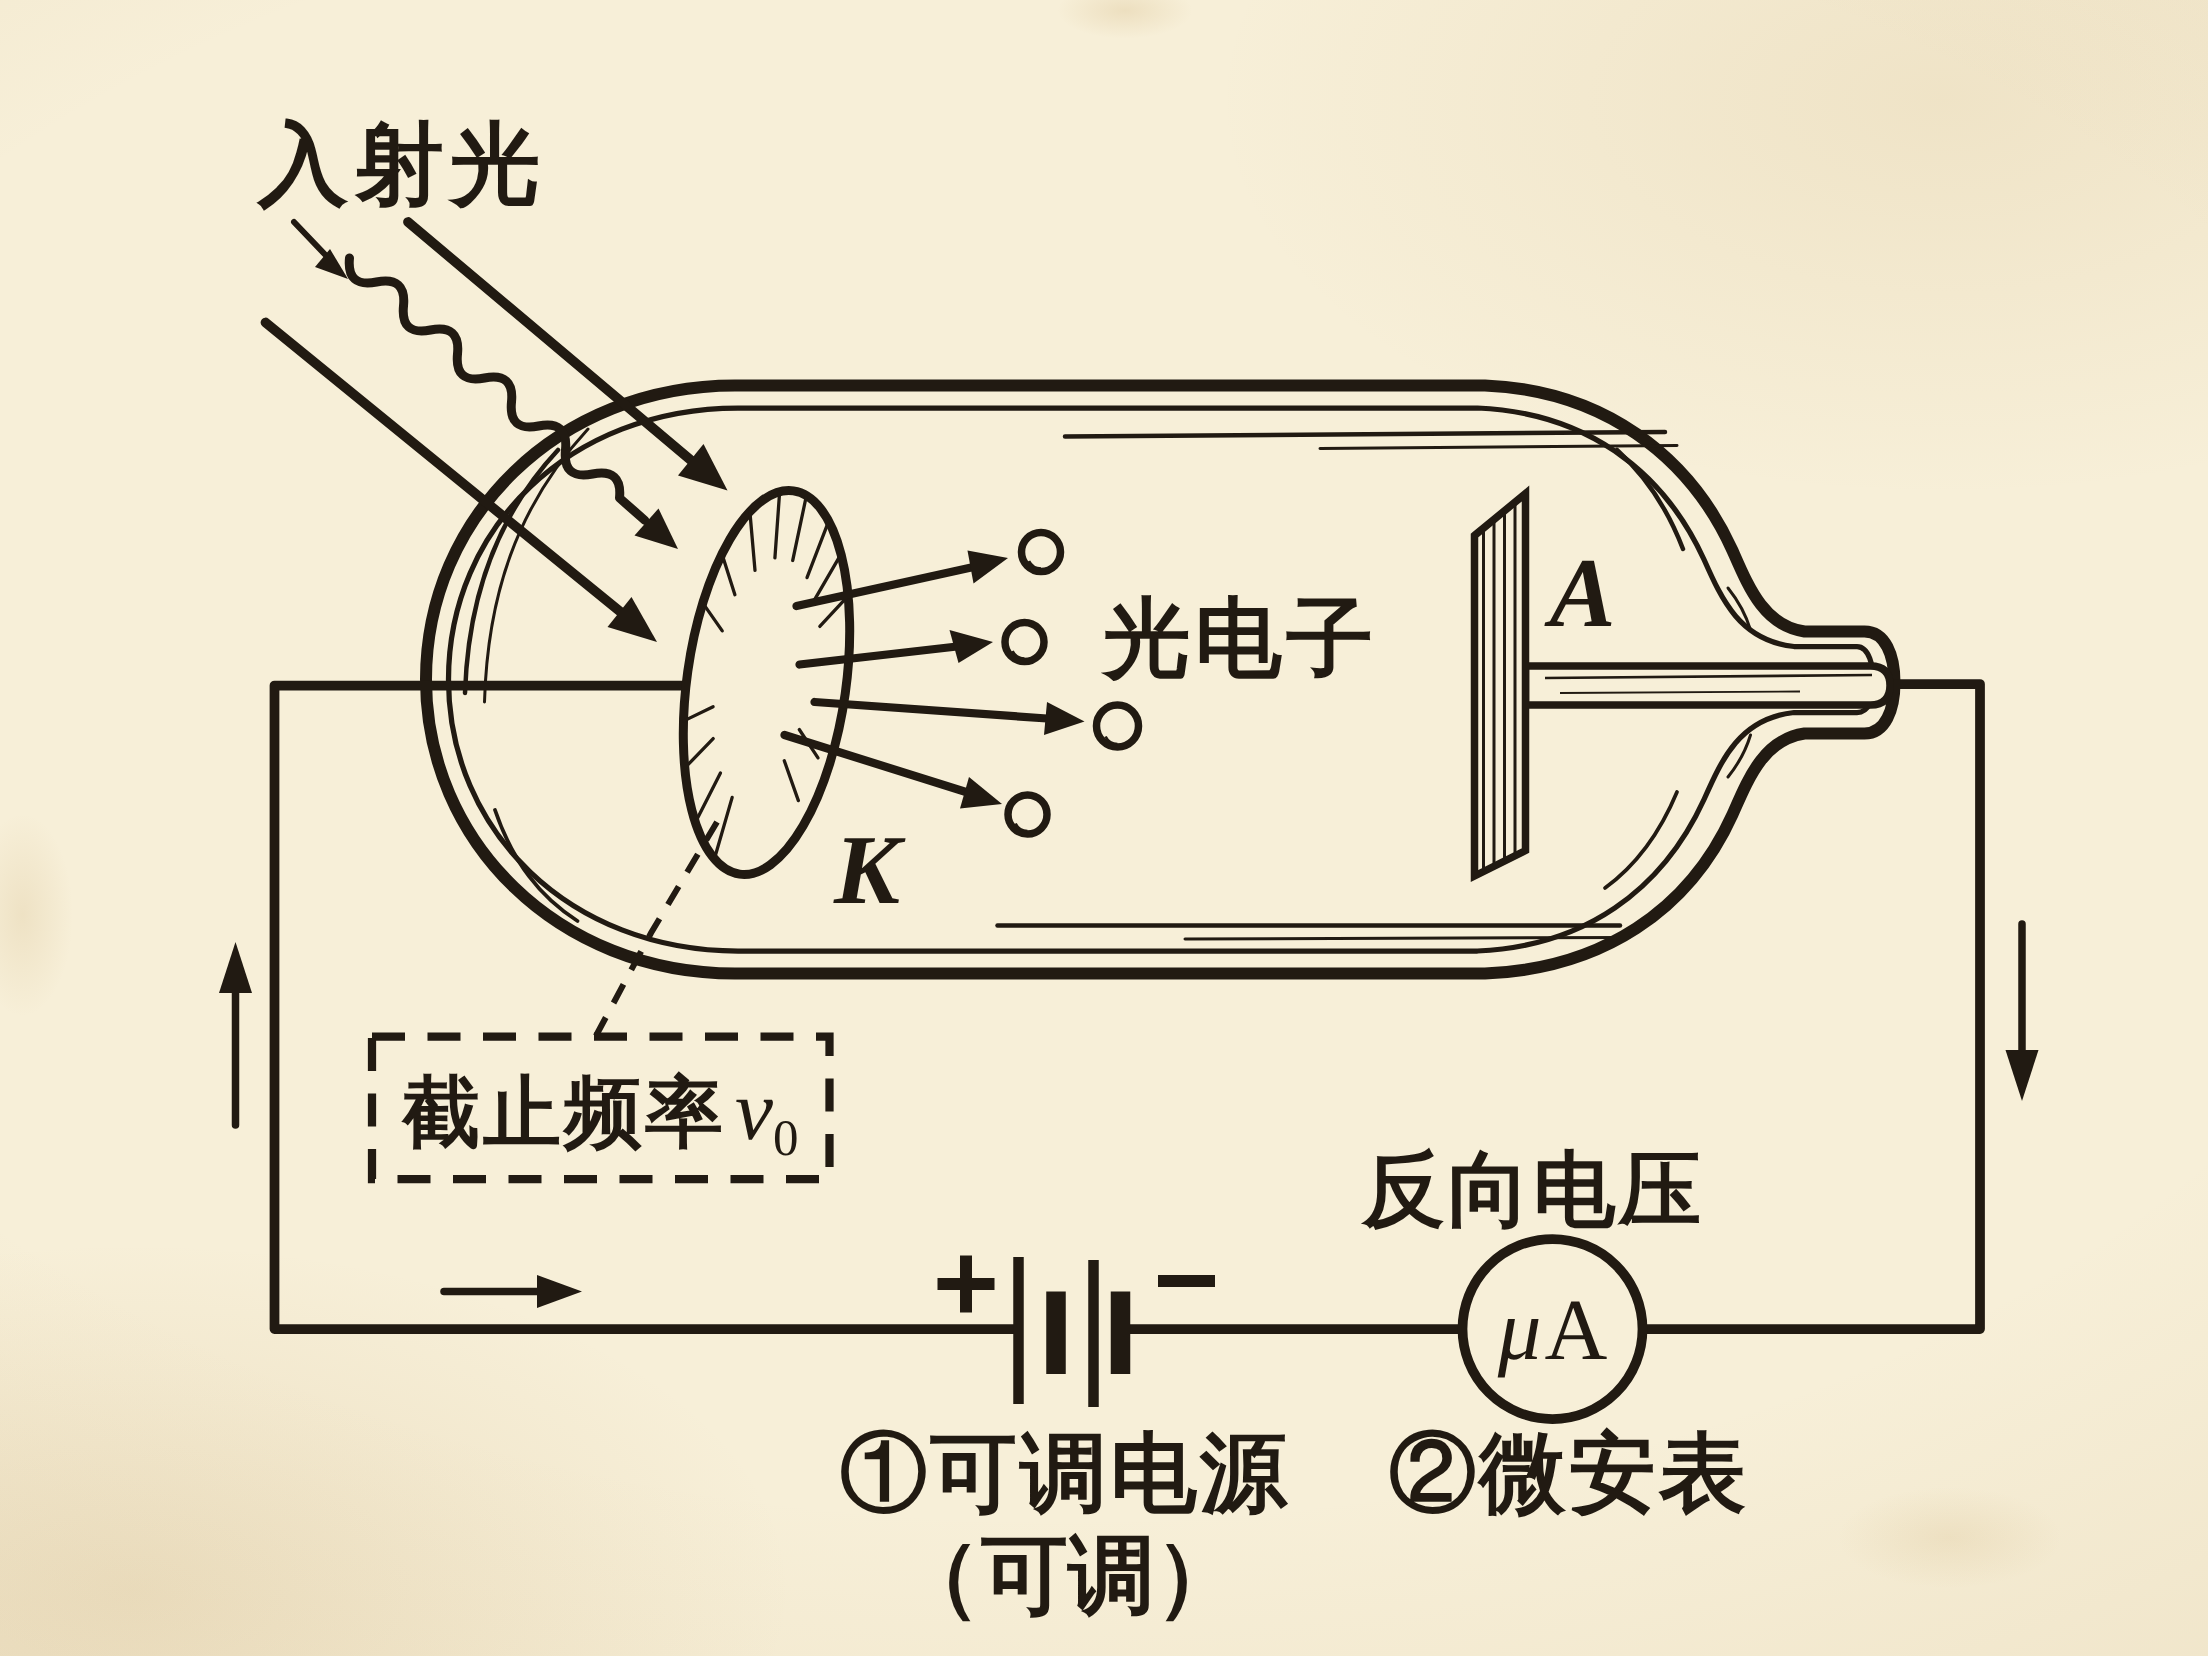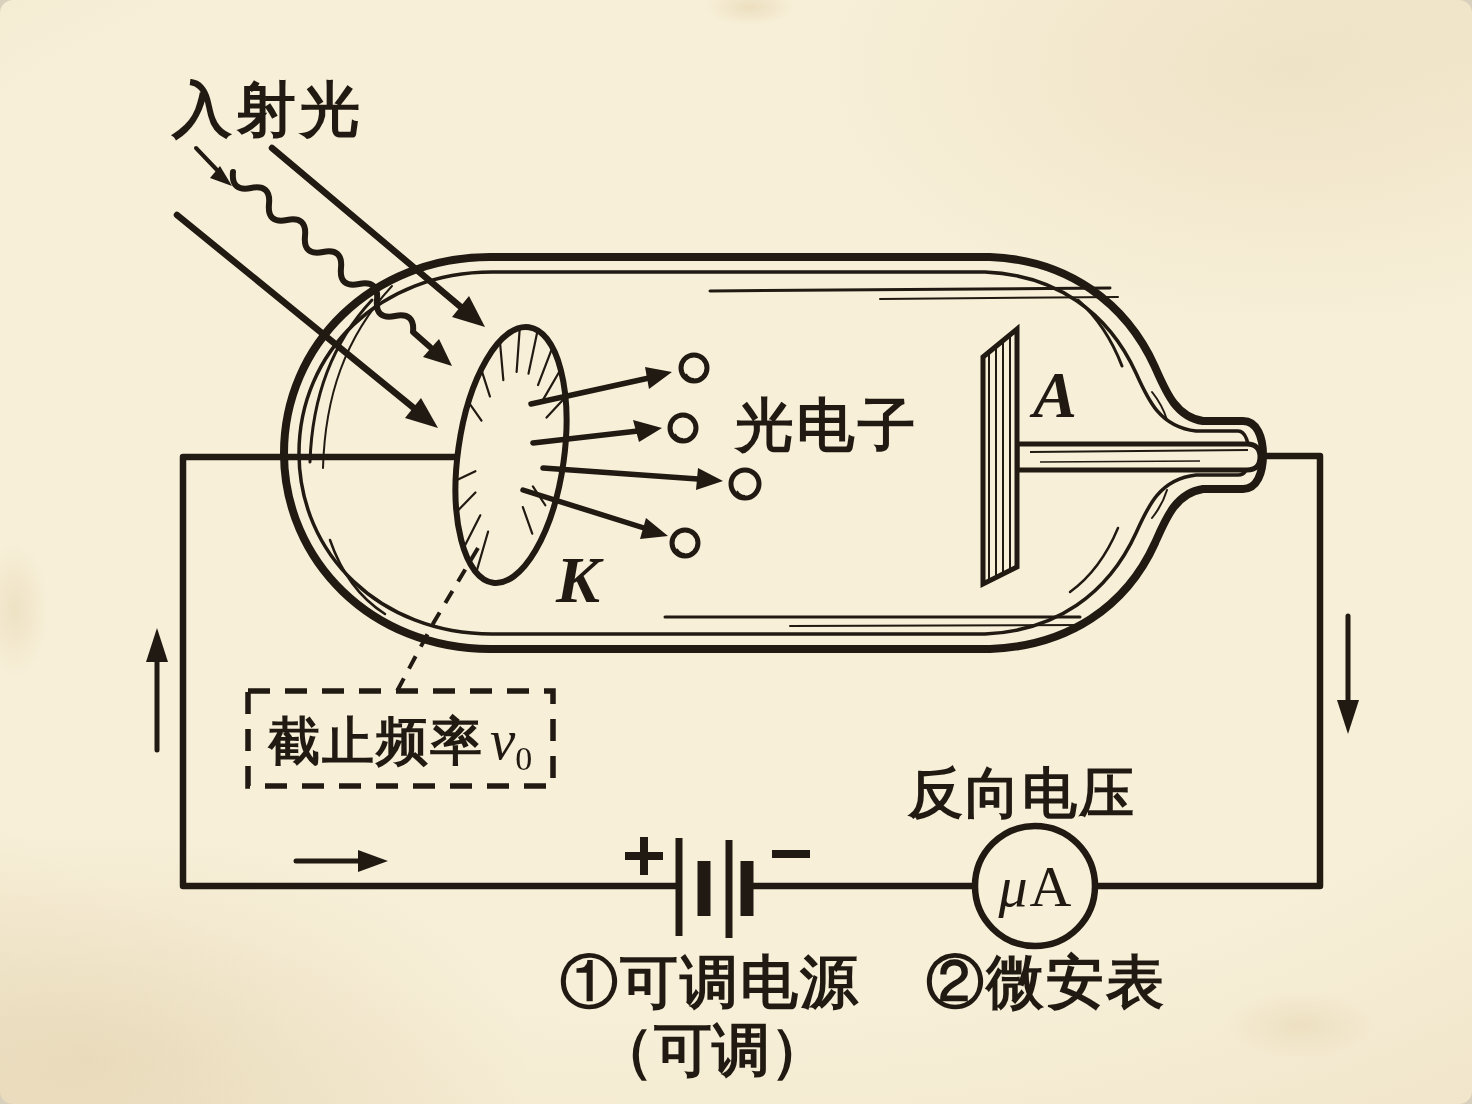--- a/index.html
+++ b/index.html
@@ -6,21 +6,20 @@
   .paper{
     position:relative;
     width:1472px;height:1104px;
     overflow:hidden;
     background:
       radial-gradient(120% 95% at 48% 42%, rgba(0,0,0,0) 52%, rgba(172,132,62,0.10) 80%, rgba(148,108,44,0.24) 100%),
       radial-gradient(55% 40% at 88% 6%, rgba(182,142,72,0.12), rgba(0,0,0,0) 60%),
       radial-gradient(50% 35% at 6% 96%, rgba(172,128,58,0.14), rgba(0,0,0,0) 60%),
       #f7efd8;
     font-family:"Liberation Serif","DejaVu Serif",serif;
-    border-radius:13px;
   }
   .stain{position:absolute;border-radius:50%;pointer-events:none;}
   .stain.s1{left:690px;top:-18px;width:120px;height:50px;background:radial-gradient(closest-side,rgba(190,150,80,0.18),rgba(0,0,0,0) 75%);}
   .stain.s2{left:-30px;top:520px;width:90px;height:180px;background:radial-gradient(closest-side,rgba(185,145,75,0.14),rgba(0,0,0,0) 75%);}
   .stain.s3{left:1200px;top:980px;width:200px;height:90px;background:radial-gradient(closest-side,rgba(188,146,74,0.12),rgba(0,0,0,0) 75%);}
   svg{position:absolute;left:0;top:0;}
   svg text{fill:#211a12;}
   .cjk{font-weight:bold;}
   .ital{font-style:italic;}
 </style>

